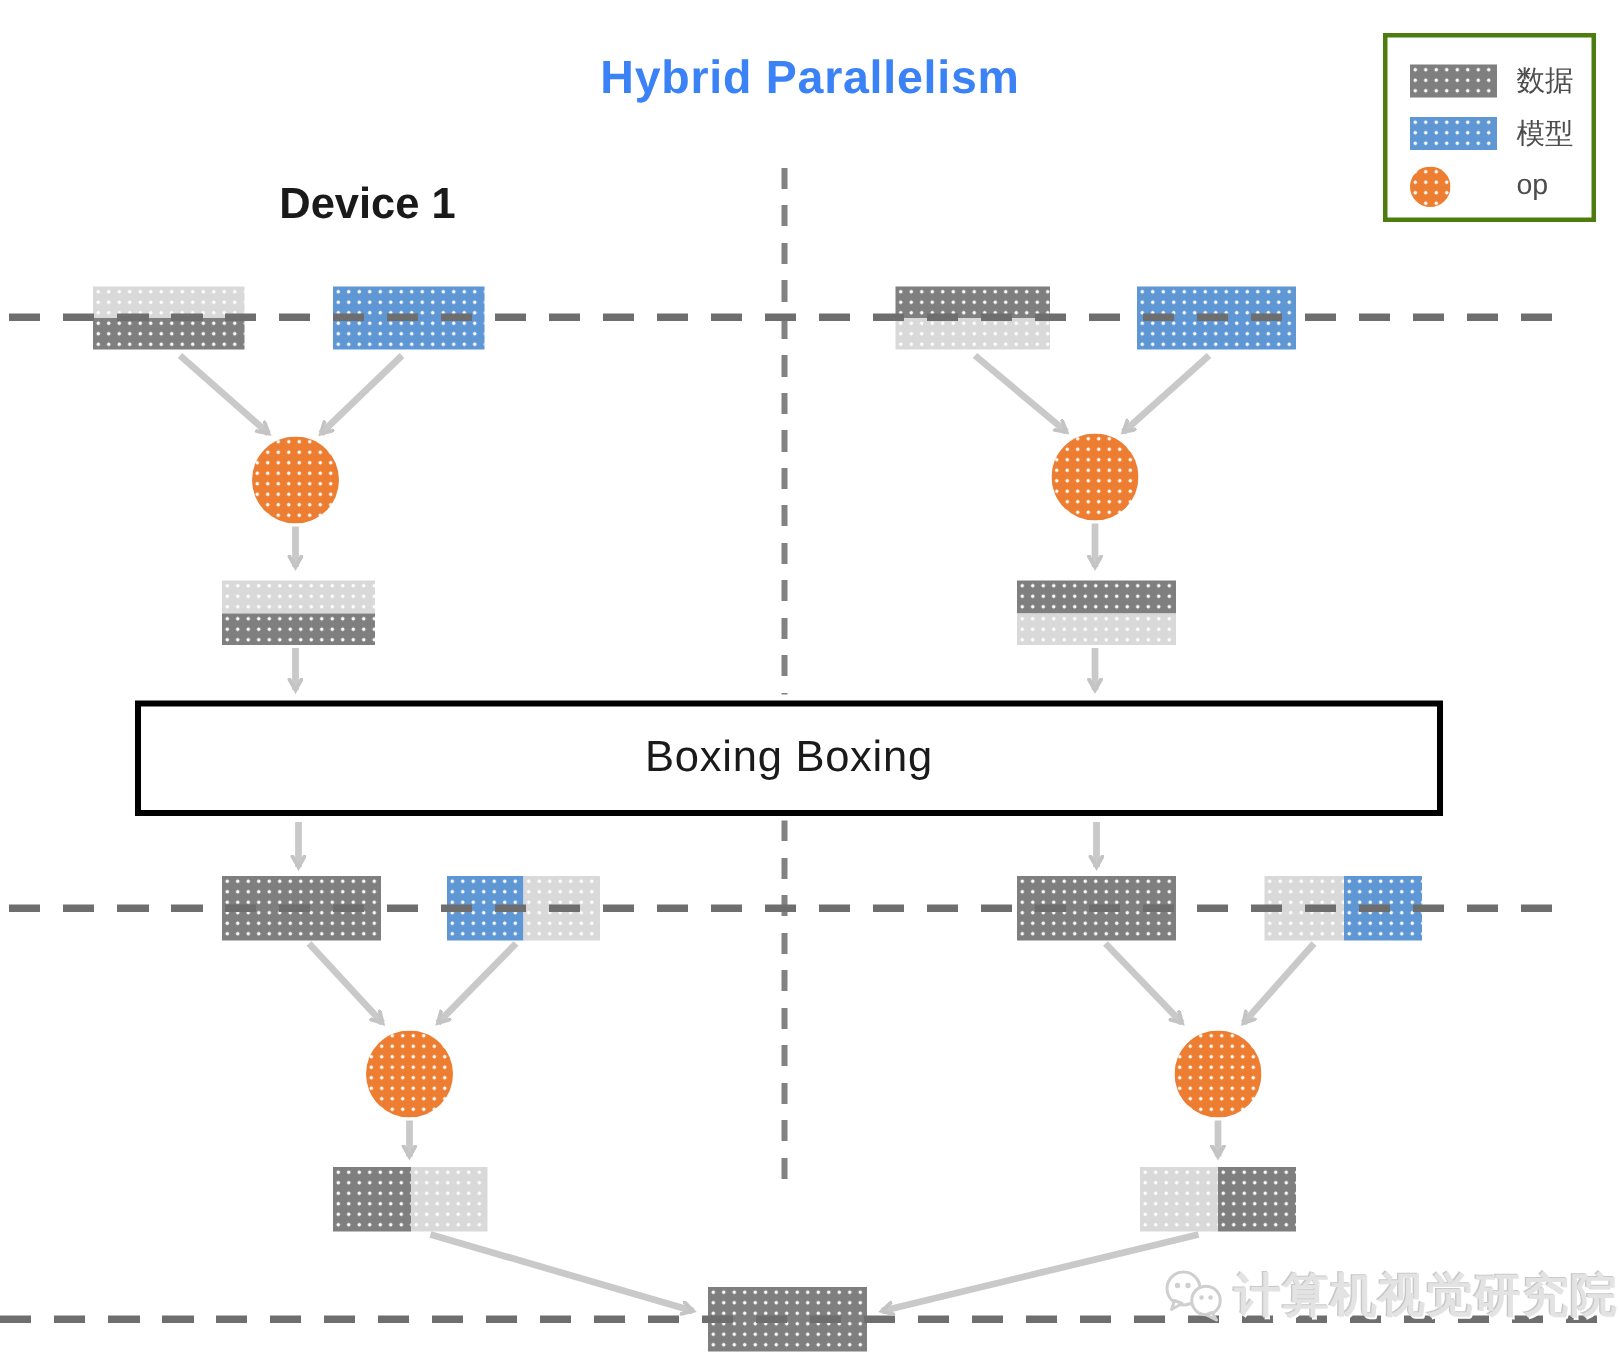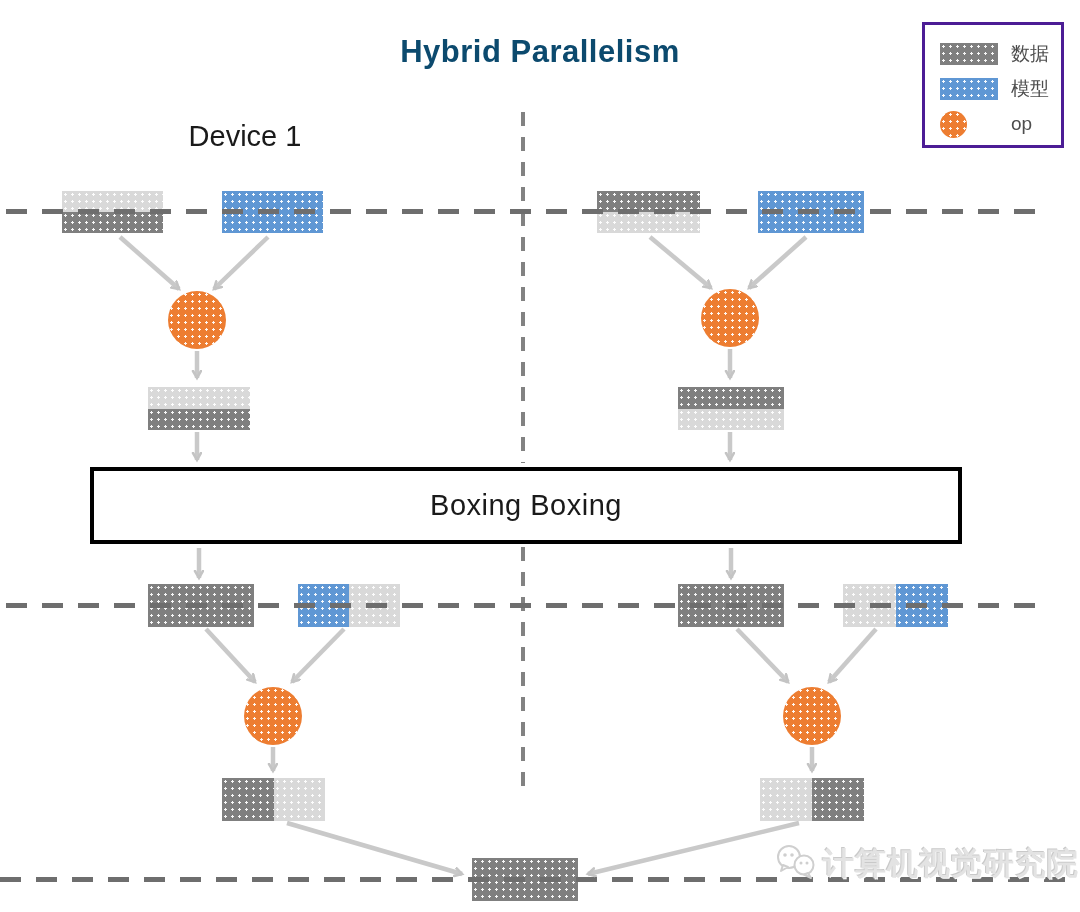--- a/index.html
+++ b/index.html
@@ -2,22 +2,22 @@
 <html><head>
 <meta charset="utf-8">
 <style>
   html,body{margin:0;padding:0;background:#fff;}
   #stage{
     position:relative;width:1080px;height:912px;background:#fff;overflow:hidden;
     font-family:"Liberation Sans",sans-serif;
   }
   .abs{position:absolute;}
   
-  .title{left:0;right:0;top:34px;text-align:center;font-size:31px;font-weight:600;color:#0c4a6e;letter-spacing:.5px;}
-  .device-label{top:120px;width:220px;text-align:center;font-size:29px;font-weight:400;color:#1a1a1a;}
+  .title{left:0;right:0;top:34px;text-align:center;font-size:31px;font-weight:600;color:#3b82f6;letter-spacing:.5px;}
+  .device-label{top:120px;width:220px;text-align:center;font-size:29px;font-weight:700;color:#1a1a1a;}
   #device1-label{left:135px;}
   #device2-label{left:680px;}
   
   .hdash{height:5px;z-index:3;background:repeating-linear-gradient(to right,#6e6e6e 0 21px,transparent 21px 36px);}
   #hline-top{left:6px;width:1038px;top:209px;}
   #hline-mid{left:6px;width:1038px;top:603px;}
   #hline-bot{left:0;width:1080px;top:877px;}
   .vdash{width:4px;z-index:1;background:repeating-linear-gradient(to bottom,#828282 0 14px,transparent 14px 25px);}
   #vline-a{left:521px;top:112px;height:351px;}
   #vline-b{left:521px;top:547px;height:243px;}
@@ -51,32 +51,32 @@
   #d2-bot{left:760px;top:778px;width:104px;height:43px;}
   #final-block{left:472px;top:858px;width:106px;height:43px;z-index:2;}
   
   #boxing-box{
     left:90px;top:467px;width:872px;height:77px;background:#fff;border:4px solid #000;
     z-index:4;box-sizing:border-box;display:flex;align-items:center;justify-content:center;
     font-size:29px;color:#1a1a1a;letter-spacing:.5px;
   }
   
   #legend{
-    left:922px;top:22px;width:142px;height:126px;border:3px solid #4c1d95;background:#fff;
+    left:922px;top:22px;width:142px;height:126px;border:3px solid #4d7c0f;background:#fff;
     z-index:5;box-sizing:border-box;display:flex;flex-direction:column;justify-content:center;
     gap:9px;padding:16px 0 8px 15px;
   }
   .legend-item{display:flex;align-items:center;gap:13px;}
   .legend-swatch{width:58px;height:22px;flex:0 0 auto;}
   .legend-dot{width:27px;height:27px;border-radius:50%;flex:0 0 auto;margin-right:31px;margin-left:0;}
   .legend-label{font-size:19px;color:#4d4d4d;}
   
   #arrow-layer{left:0;top:0;width:1080px;height:912px;z-index:3;pointer-events:none;}
   
-  #watermark{left:775px;top:843px;z-index:6;display:flex;align-items:flex-start;gap:6px;}
+  #watermark{left:775px;top:843px;z-index:6;display:flex;align-items:center;gap:6px;}
   #watermark-text{
     font-size:31px;font-weight:700;color:#e3e3e3;letter-spacing:1px;white-space:nowrap;
     text-shadow:-1px -1px 0 #c9c9c9,1px 1px 0 #ffffff;
   }
 </style>
 </head>
 <body>
 
 <div id="stage">
 

